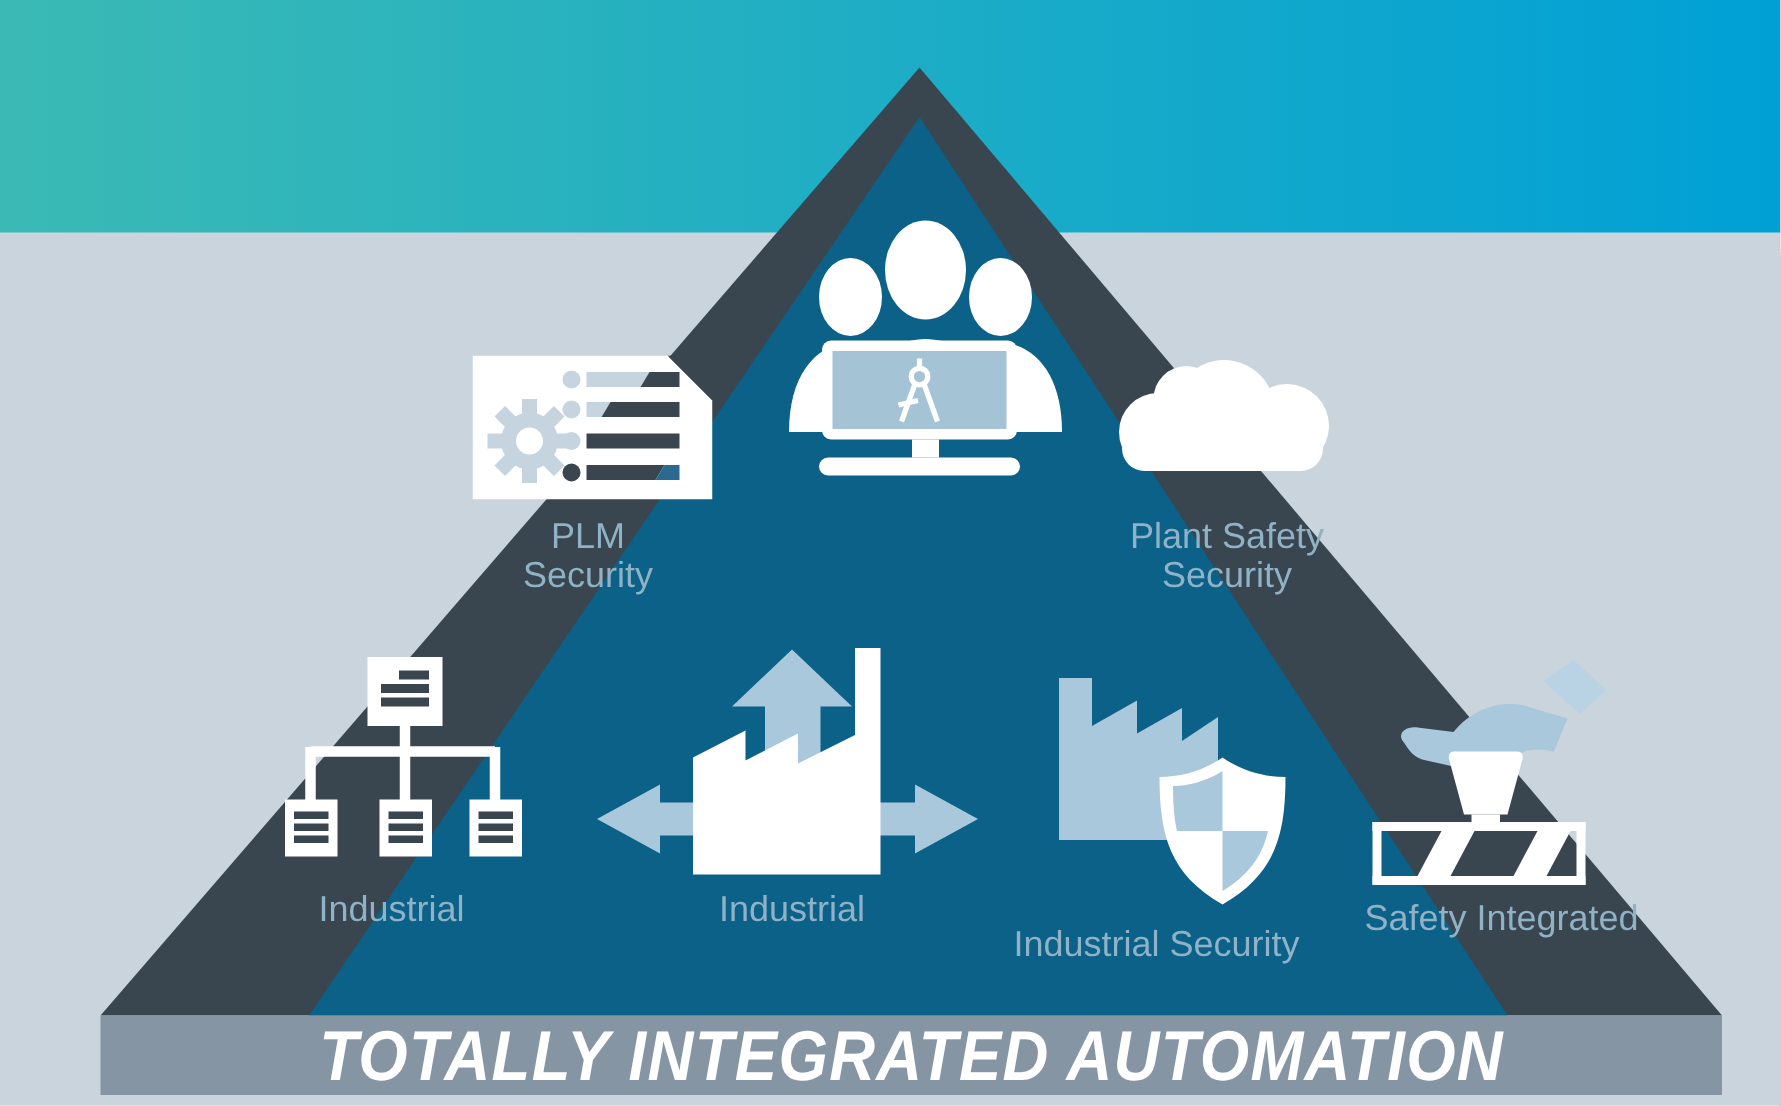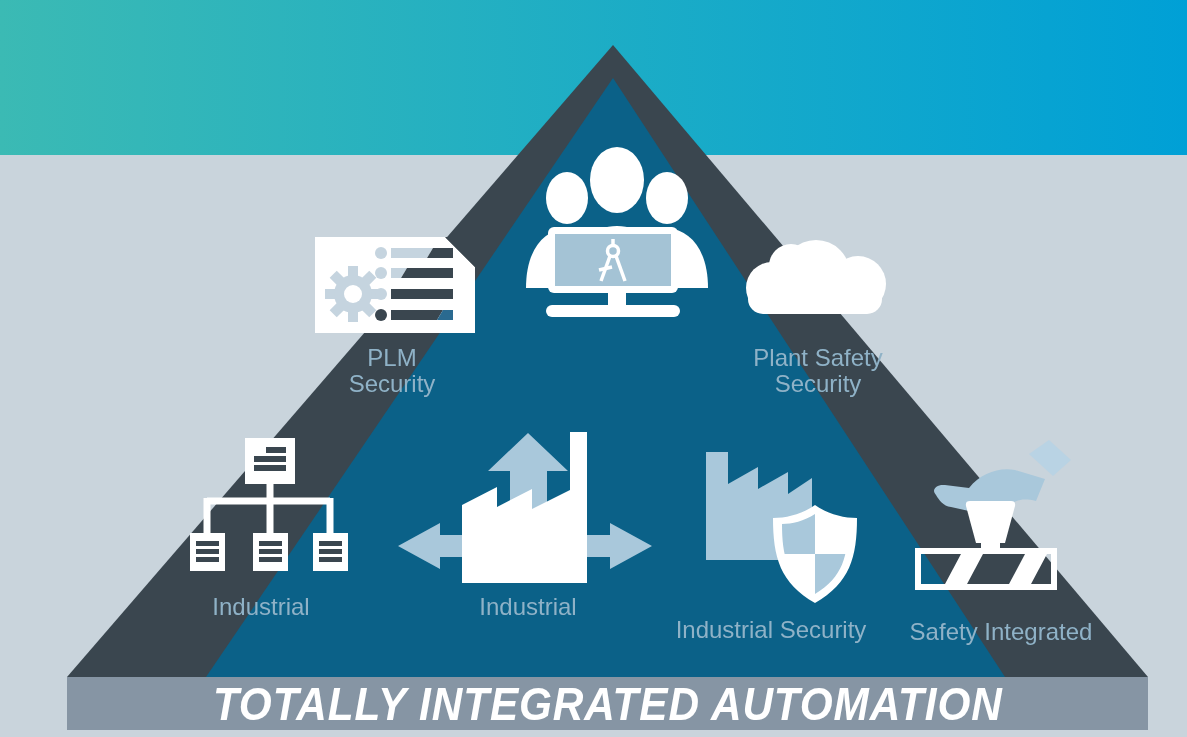--- a/index.html
+++ b/index.html
@@ -177,21 +177,21 @@
   </div>
   <div class="label" style="top:594px;left:261px">
     <div>Industrial</div>
   </div>
   <div class="label" style="top:594px;left:528px">
     <div>Industrial</div>
   </div>
   <div class="label" style="top:617px;left:771px">
     <div>Industrial Security</div>
   </div>
-  <div class="label" style="top:619px;left:1001px">
+  <div class="label" style="top:600px;left:1001px">
     <div>Safety Integrated</div>
   </div>
 
   <div class="banner">
     <span class="banner-title">TOTALLY INTEGRATED AUTOMATION</span>
   </div>
 
 </div>
 
 </body></html>

